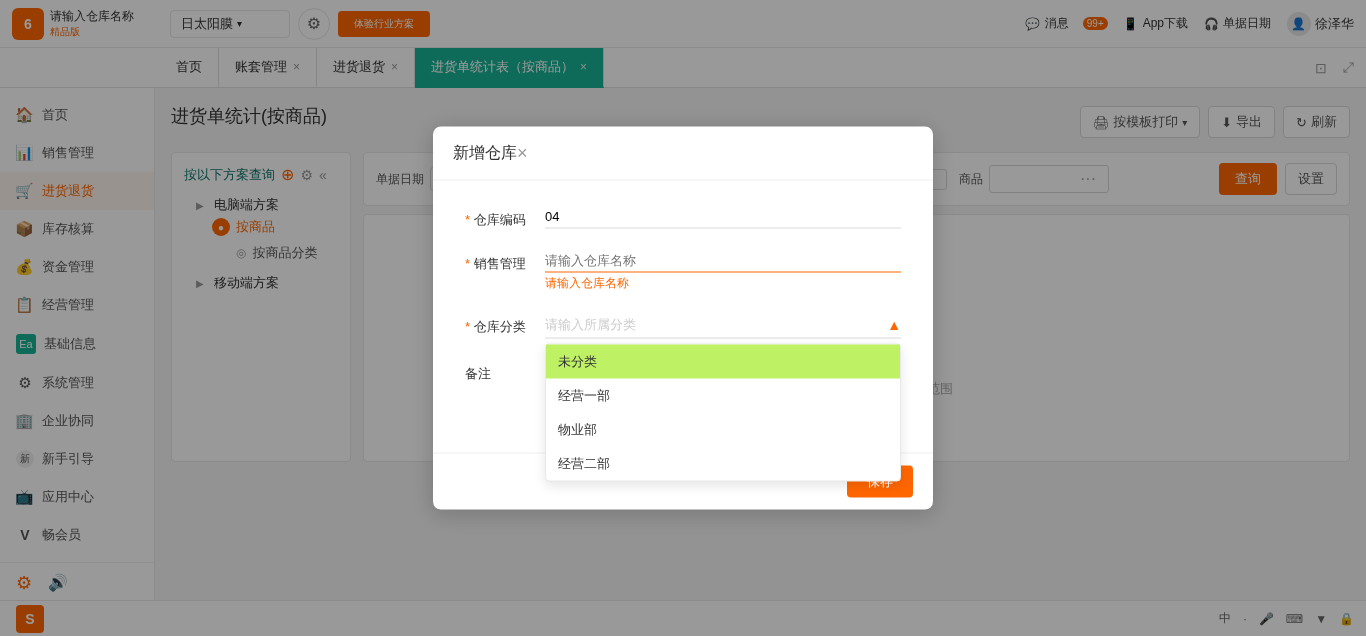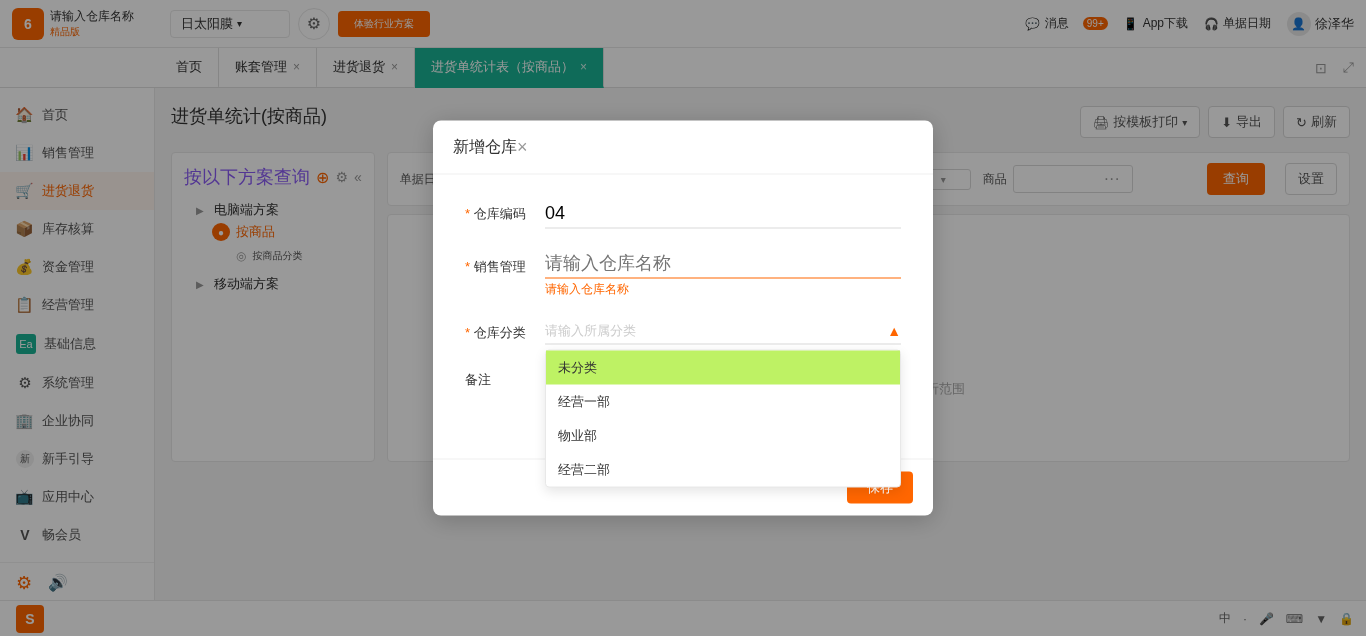--- a/index.html
+++ b/index.html
@@ -132,21 +132,21 @@
     .modal-close { cursor: pointer; color: #999; font-size: 18px; }
     .modal-body { padding: 24px 32px; }
     .form-row {
       display: flex; align-items: flex-start; margin-bottom: 20px; position: relative;
     }
     .form-label {
       width: 80px; font-size: 13px; color: #333; padding-top: 6px; flex-shrink: 0;
     }
     .form-control {
       flex: 1; border: none; border-bottom: 1px solid #d9d9d9;
-      padding: 4px 0; font-size: 18px; outline: none; background: transparent;
+      padding: 4px 0; font-size: 13px; outline: none; background: transparent;
     }
     .form-control.error { border-bottom: 1px solid #f60; }
     .form-control-select {
       flex: 1; position: relative;
     }
     .select-input {
       width: 100%; border: none; border-bottom: 1px solid #d9d9d9;
       padding: 4px 0; font-size: 13px; outline: none; background: transparent;
       display: flex; align-items: center; justify-content: space-between; cursor: pointer;
     }
@@ -351,38 +351,38 @@
           <span>↻</span>
           <span>刷新</span>
         </button>
       </div>
     </div>
 
     <div style="display:flex;gap:12px;margin-bottom:12px;">
 
       <div style="background:#fff;border:1px solid #e8e8e8;border-radius:4px;padding:12px;min-width:180px;flex-shrink:0;">
         <div style="display:flex;align-items:center;gap:6px;margin-bottom:8px;">
-          <span style="font-size:18px;color:#8b5cf6;">按以下方案查询</span>
+          <span style="font-size:13px;color:#0f766e;">按以下方案查询</span>
           <span class="add-icon">⊕</span>
           <span class="settings-small">⚙</span>
           <span class="collapse-icon">«</span>
         </div>
         <div class="tree-node">
           <div class="tree-node-header">
             <span class="tree-arrow">▶</span>
             <span>电脑端方案</span>
           </div>
           <div class="tree-children">
             <div style="display:flex;align-items:center;gap:6px;padding:4px 0;cursor:pointer;">
               <span style="width:18px;height:18px;border-radius:50%;background:#f60;color:#fff;font-size:10px;display:flex;align-items:center;justify-content:center;">●</span>
               <span style="color:#f60;font-size:13px;">按商品</span>
             </div>
             <div style="display:flex;align-items:center;gap:6px;padding:4px 0 4px 24px;cursor:pointer;">
               <span style="color:#999;font-size:12px;">◎</span>
-              <span style="color:#555;font-size:10px;">按商品分类</span>
+              <span style="color:#555;font-size:13px;">按商品分类</span>
             </div>
           </div>
         </div>
         <div class="tree-node">
           <div class="tree-node-header">
             <span class="tree-arrow">▶</span>
             <span>移动端方案</span>
           </div>
         </div>
       </div>
@@ -410,21 +410,21 @@
                 <span style="color:#999;font-size:10px;">▾</span>
               </div>
             </div>
             <div class="field-group">
               <span class="field-label">商品</span>
               <div style="border:1px solid #d9d9d9;border-radius:3px;padding:4px 8px;font-size:12px;min-width:120px;background:#fff;display:flex;align-items:center;justify-content:space-between;">
                 <span style="color:#ccc;"></span>
                 <button class="dots-btn">···</button>
               </div>
             </div>
-            <div style="margin-left:auto;display:flex;gap:20px;">
+            <div style="margin-left:auto;display:flex;gap:8px;">
               <button class="btn-orange">查询</button>
               <button class="btn-white">设置</button>
             </div>
           </div>
         </div>
 
         <div style="background:#fff;border:1px solid #e8e8e8;border-radius:4px;padding:60px 0;text-align:center;">
           <div style="width:60px;height:60px;margin:0 auto 12px;opacity:0.3;">
             <svg viewBox="0 0 60 60" width="60" height="60">
               <circle cx="30" cy="20" r="14" fill="#f0a060" opacity="0.5"></circle>

